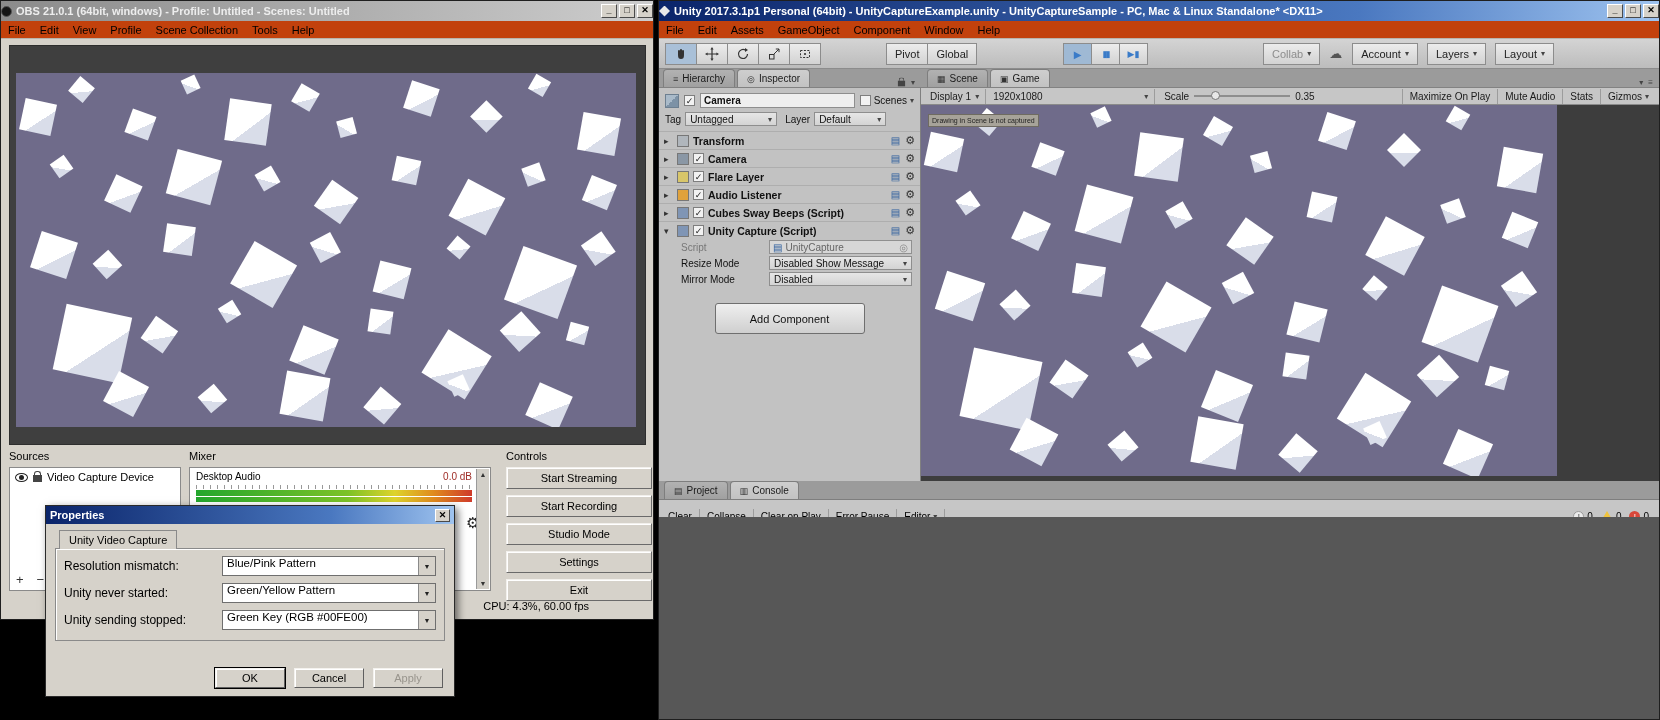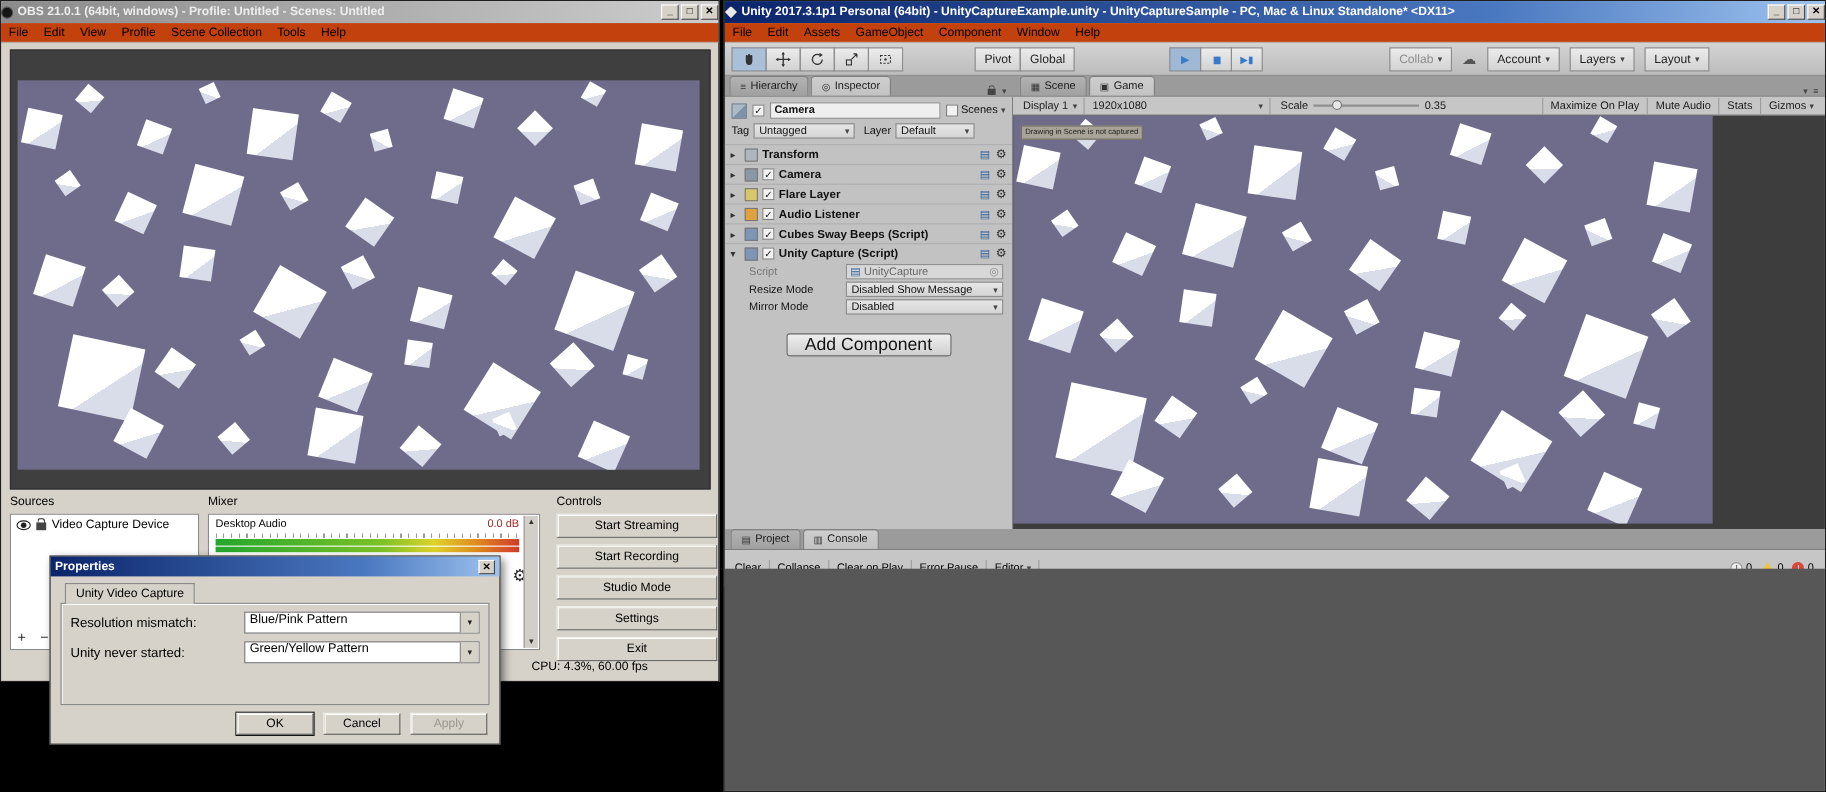--- a/index.html
+++ b/index.html
@@ -81,21 +81,21 @@
 .tri{width:9px;font-size:9px;color:#333;flex:none}
 .comp-icon{width:12px;height:12px;flex:none;border:1px solid #777}
 .ci0{background:#b0b6bc}.ci1{background:#8a97a5}.ci2{background:#d8c66a}.ci3{background:#e0a23c}.ci4{background:#7f95b5}.ci5{background:#7f95b5}
 .comp-name{font-weight:bold;font-size:10.5px}
 .comp-right{margin-left:auto;display:flex;gap:5px;align-items:center}
 .doc-ic{font-size:10px;color:#2e5f9e}
 .gear-ic{font-size:11px;color:#333}
 .sub-row{height:16px;display:flex;align-items:center;padding:0 8px 0 22px;font-size:10px}
 .sub-label{width:88px;flex:none}
 .sub-field{flex:1;height:14px;background:#d7d7d7;border:1px solid #909090;color:#666;font-size:10px;padding:0 3px;display:flex;align-items:center;gap:3px}
-.add-comp{width:150px;height:21px;margin:16px auto;background:linear-gradient(#efefef,#cfcfcf);border:1px solid #6f6f6f;border-radius:3px;display:flex;align-items:center;justify-content:center;font-size:16px}
+.add-comp{width:150px;height:31px;margin:16px auto;background:linear-gradient(#efefef,#cfcfcf);border:1px solid #6f6f6f;border-radius:3px;display:flex;align-items:center;justify-content:center;font-size:11px}
 
 .game-toolbar{position:absolute;left:262px;top:87px;right:0;height:17px;background:#c6c6c6;border-bottom:1px solid #8a8a8a;display:flex;align-items:center;font-size:10px;color:#1a1a1a;padding:0 3px;gap:1px}
 .gt-dd{height:15px;border-right:1px solid #9c9c9c;display:flex;align-items:center;gap:4px;padding:0 6px}
 .res-dd{width:168px}
 .scale-wrap{display:flex;align-items:center;gap:5px;margin-left:8px}
 .slider{width:96px;height:2px;background:#8e8e8e;position:relative}
 .slider-knob{position:absolute;left:18%;top:-4px;width:9px;height:9px;border-radius:50%;background:#e8e8e8;border:1px solid #777}
 .gt-right{margin-left:auto;display:flex;align-items:center}
 .gt-btn{padding:0 7px;border-left:1px solid #9c9c9c;height:15px;display:flex;align-items:center;gap:3px}
 .game-view{position:absolute;left:262px;top:104px;right:0;height:376px;background:#3d3d3d;overflow:hidden}
@@ -106,21 +106,21 @@
 .bp-tabbar{height:19px;background:#9b9b9b;border-bottom:1px solid #7e7e7e;display:flex;align-items:flex-end;gap:2px;padding-left:5px}
 .console-bar{height:17px;background:#c6c6c6;border-bottom:1px solid #8a8a8a;display:flex;align-items:center;font-size:10px;padding:16px 2px}
 .cb-btn{padding:0 7px;height:15px;display:flex;align-items:center;border-right:1px solid #9c9c9c;gap:3px}
 .cb-right{margin-left:auto;display:flex;align-items:center;gap:8px;padding-right:8px}
 .badge{display:flex;align-items:center;gap:3px;font-size:10px}
 .b-info{width:11px;height:11px;border-radius:50%;background:#ececec;border:1px solid #9a9a9a;color:#333;font-size:8px;line-height:10px;text-align:center}
 .b-warn{width:0;height:0;border-left:6px solid transparent;border-right:6px solid transparent;border-bottom:10px solid #f0c33c}
 .b-err{width:11px;height:11px;border-radius:50%;background:#d8473a;color:#fff;font-size:8px;line-height:11px;text-align:center}
 .console-body{position:absolute;top:36px;left:0;right:0;bottom:0;background:#575757}
 
-#dlg{position:absolute;left:45px;top:505px;width:410px;height:172px;background:#d6d2ca;border:1px solid #2a2a2a;box-shadow:3px 3px 8px rgba(0,0,0,.55);z-index:40}
+#dlg{position:absolute;left:45px;top:505px;width:410px;height:192px;background:#d6d2ca;border:1px solid #2a2a2a;box-shadow:3px 3px 8px rgba(0,0,0,.55);z-index:40}
 .dlg-title{height:18px;background:linear-gradient(90deg,#0a246a,#4a78c0 70%,#9ec3ef);color:#fff;font-size:11px;font-weight:bold;display:flex;align-items:center;padding:0 4px}
 .dlg-close{margin-left:auto;width:15px;height:13px;background:#d6d2ca;border:1px solid;border-color:#fff #4a4a4a #4a4a4a #fff;color:#000;font-size:9px;line-height:11px;text-align:center}
 .dlg-tab{position:absolute;left:13px;top:24px;height:19px;padding:0 9px;background:#d6d2ca;border:1px solid #8a8a8a;border-bottom:none;font-size:11px;display:flex;align-items:center;z-index:2}
 .dlg-panel{position:absolute;left:9px;top:42px;right:9px;height:93px;border:1px solid #8a8a8a;box-shadow:inset 1px 1px 0 #fff}
 .d-row{display:flex;align-items:center;margin:7px 8px 0;gap:6px}
 .d-label{width:152px;font-size:12px}
 .combo{flex:1;height:20px;background:#fff;border:1px solid #6f6f6f;display:flex;align-items:flex-start}
 .combo-val{flex:1;font-size:11.5px;padding:0 4px;white-space:nowrap;overflow:hidden}
 .combo-btn{width:17px;height:100%;background:#d6d2ca;border-left:1px solid #8a8a8a;display:flex;align-items:center;justify-content:center;font-size:7px;color:#222}
 .dlg-btns{position:absolute;right:11px;bottom:8px;display:flex;gap:9px}
@@ -604,19 +604,26 @@
           <span class="combo-btn">▼</span>
         </div>
       </div>
       <div class="d-row">
         <span class="d-label">Unity never started:</span>
         <div class="combo">
           <span class="combo-val">Green/Yellow Pattern</span>
           <span class="combo-btn">▼</span>
         </div>
       </div>
+      <div class="d-row">
+        <span class="d-label">Unity sending stopped:</span>
+        <div class="combo">
+          <span class="combo-val">Green Key (RGB #00FE00)</span>
+          <span class="combo-btn">▼</span>
+        </div>
+      </div>
     </div>
   <div class="dlg-btns" id="dlg-btns">
       <div class="d-btn default">OK</div>
       <div class="d-btn">Cancel</div>
       <div class="d-btn disabled">Apply</div>
     </div>
 </div>
 
 </body></html>

